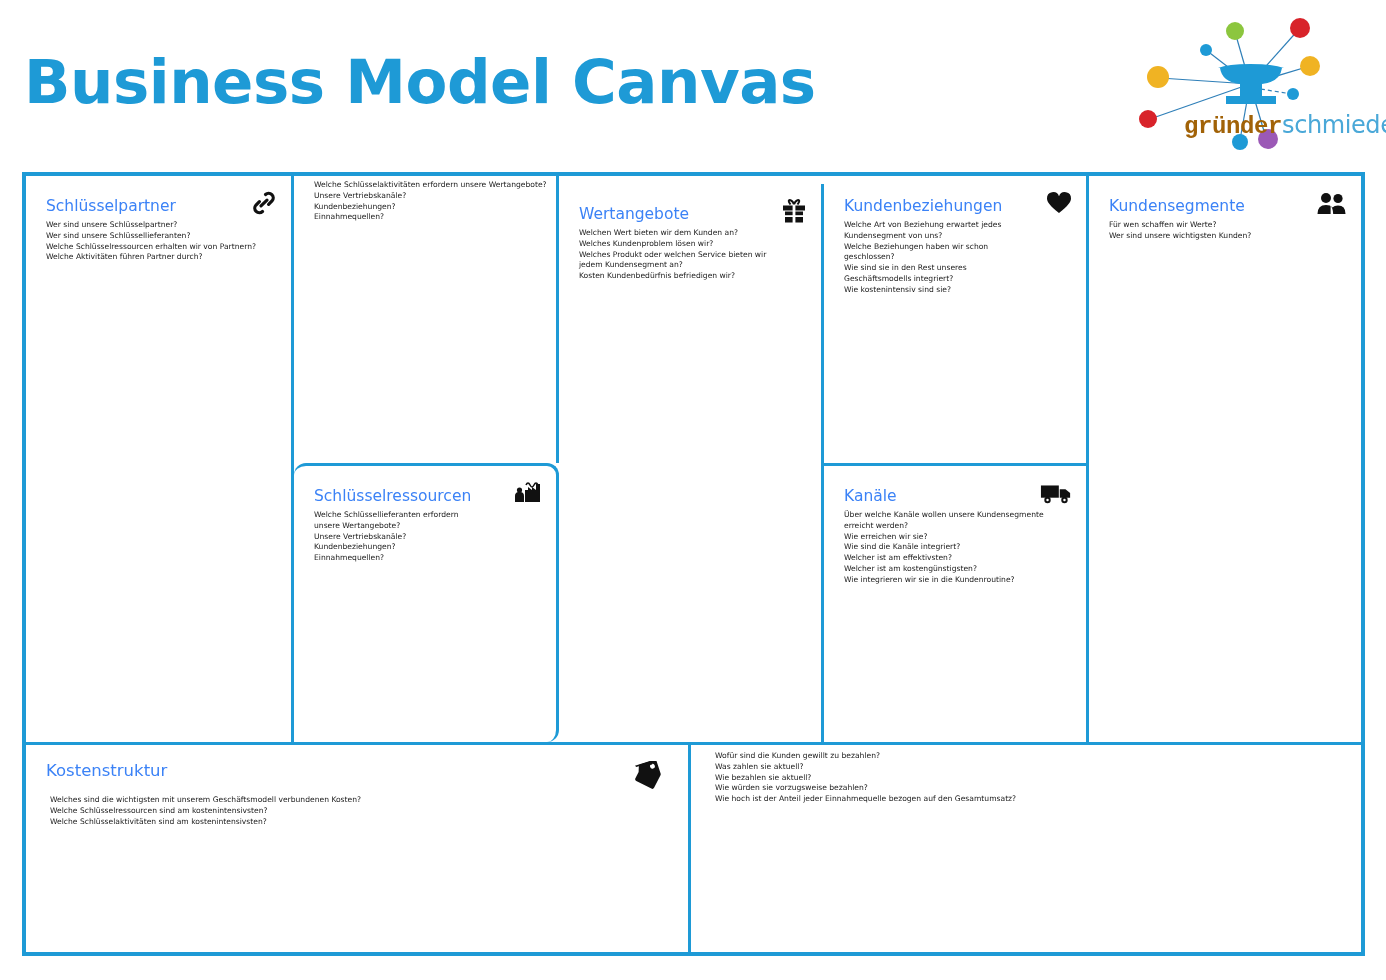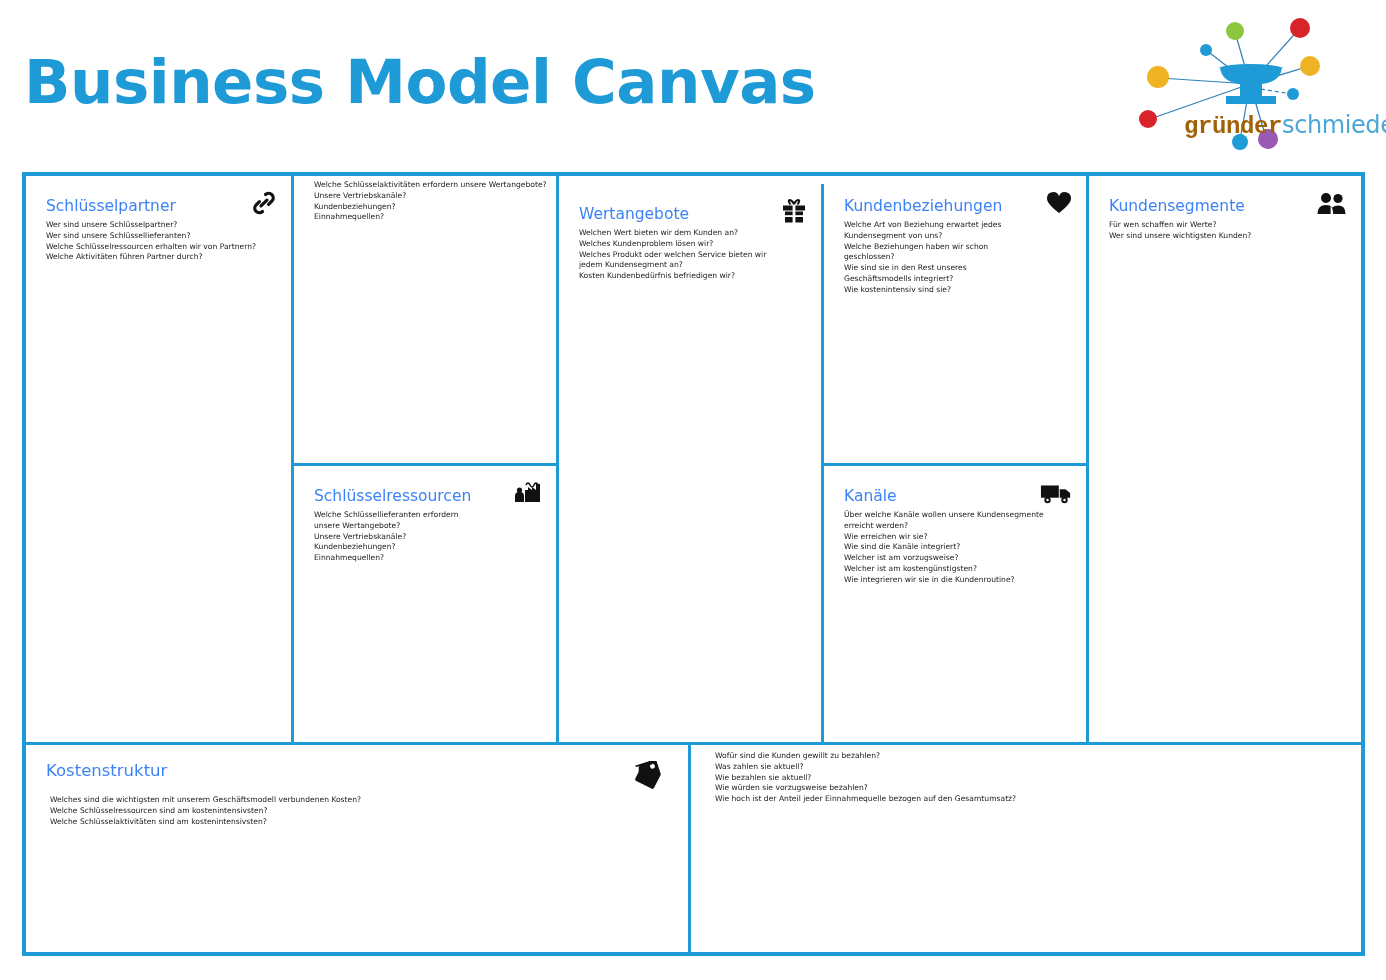--- a/index.html
+++ b/index.html
@@ -144,21 +144,21 @@
 
       <div class="cell b-r" style="left:268px; top:0; width:265px; height:287px;">
         <div class="cell-body">
           <div>Welche Schlüsselaktivitäten erfordern unsere Wertangebote?</div>
           <div>Unsere Vertriebskanäle?</div>
           <div>Kundenbeziehungen?</div>
           <div>Einnahmequellen?</div>
         </div>
       </div>
 
-      <div class="cell b-r b-t" style="left:268px; top:287px; width:265px; height:279px;">
+      <div class="cell b-r b-t" style="left:268px; top:287px; width:265px; height:279px;border-radius:12px;">
         <div class="cell-head">
           <span class="cell-title">Schlüsselressourcen</span>
           <span class="cell-icon">
             <svg width="30" height="24" viewBox="0 0 30 24">
               <path d="M16 9 V6 l4 3 V6 l4 3 V3 h4 v18 H13 V9 z" fill="#111"></path>
               <path d="M3 21 h9 v-6 a4 4 0 0 0 -4 -4 v-2 h-2 v2 a4 4 0 0 0 -3 4 z" fill="#111"></path>
               <circle cx="7.5" cy="9" r="2.6" fill="#111"></circle>
               <path d="M14 4 q2 -4 4 0 q2 4 4 0 q2 -4 4 0" fill="none" stroke="#111" stroke-width="1.6"></path>
             </svg>
           </span>
@@ -226,21 +226,21 @@
               <circle cx="8" cy="19.5" r="1.3" fill="#fff"></circle>
               <circle cx="26" cy="19.5" r="1.3" fill="#fff"></circle>
             </svg>
           </span>
         </div>
         <div class="cell-body">
           <div>Über welche Kanäle wollen unsere Kundensegmente</div>
           <div>erreicht werden?</div>
           <div>Wie erreichen wir sie?</div>
           <div>Wie sind die Kanäle integriert?</div>
-          <div>Welcher ist am vorzugsweise?</div>
+          <div>Welcher ist am effektivsten?</div>
           <div>Welcher ist am kostengünstigsten?</div>
           <div>Wie integrieren wir sie in die Kundenroutine?</div>
         </div>
       </div>
 
       <div class="cell" style="left:1063px; top:0; width:272px; height:566px;">
         <div class="cell-head">
           <span class="cell-title">Kundensegmente</span>
           <span class="cell-icon">
             <svg width="30" height="24" viewBox="0 0 30 24">

